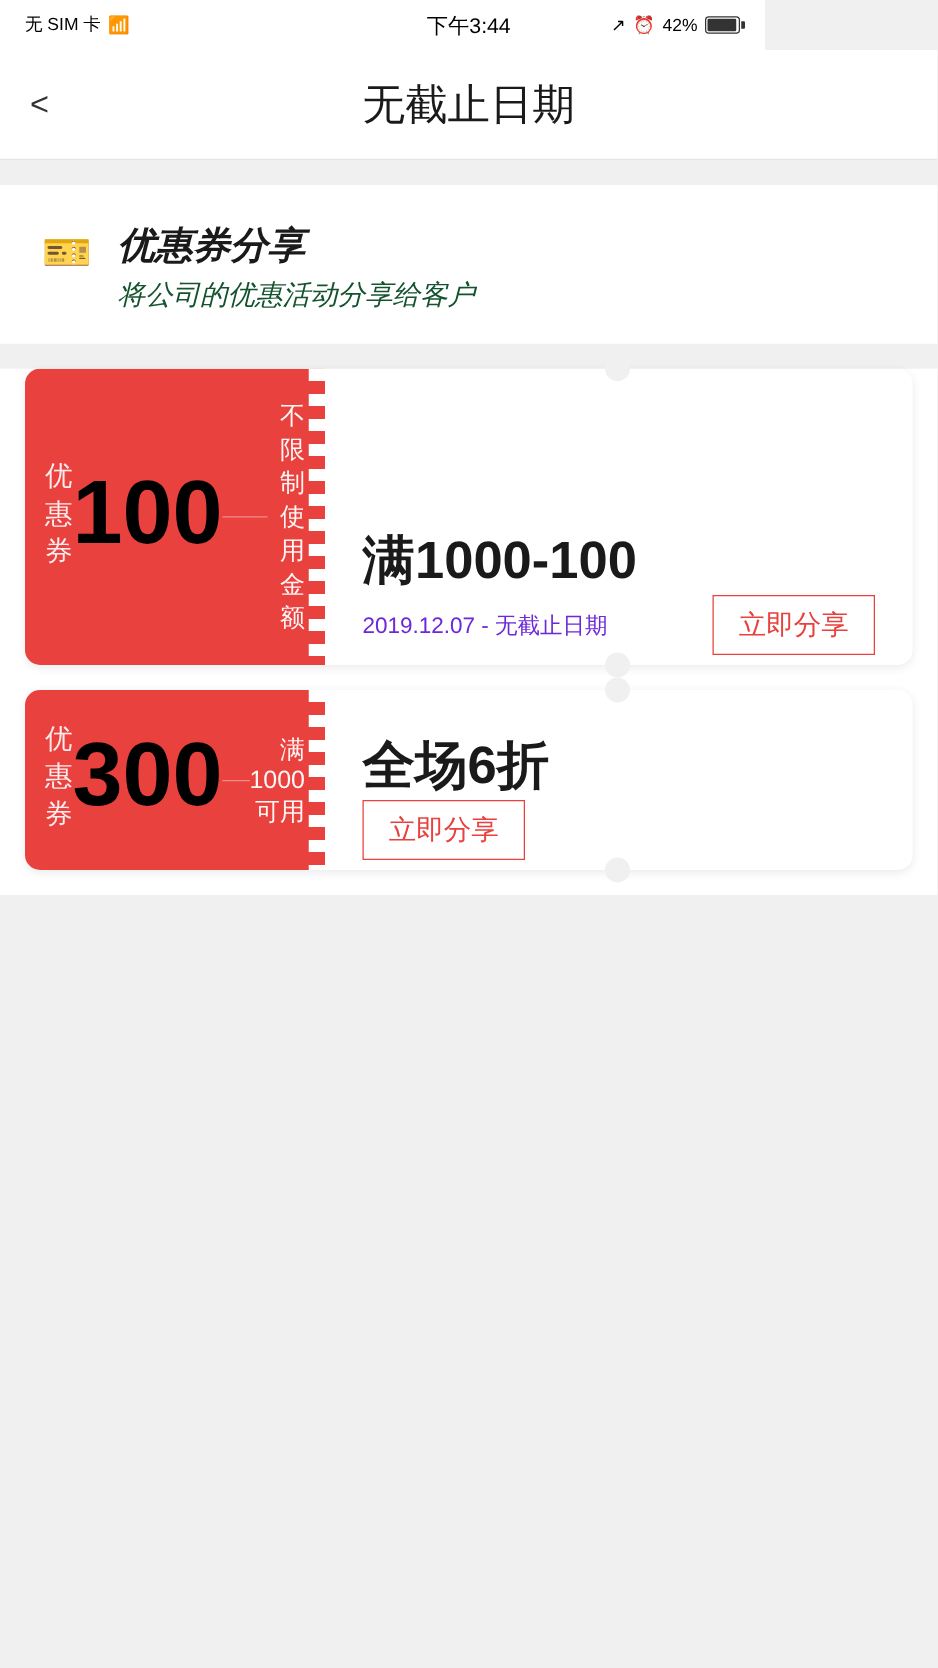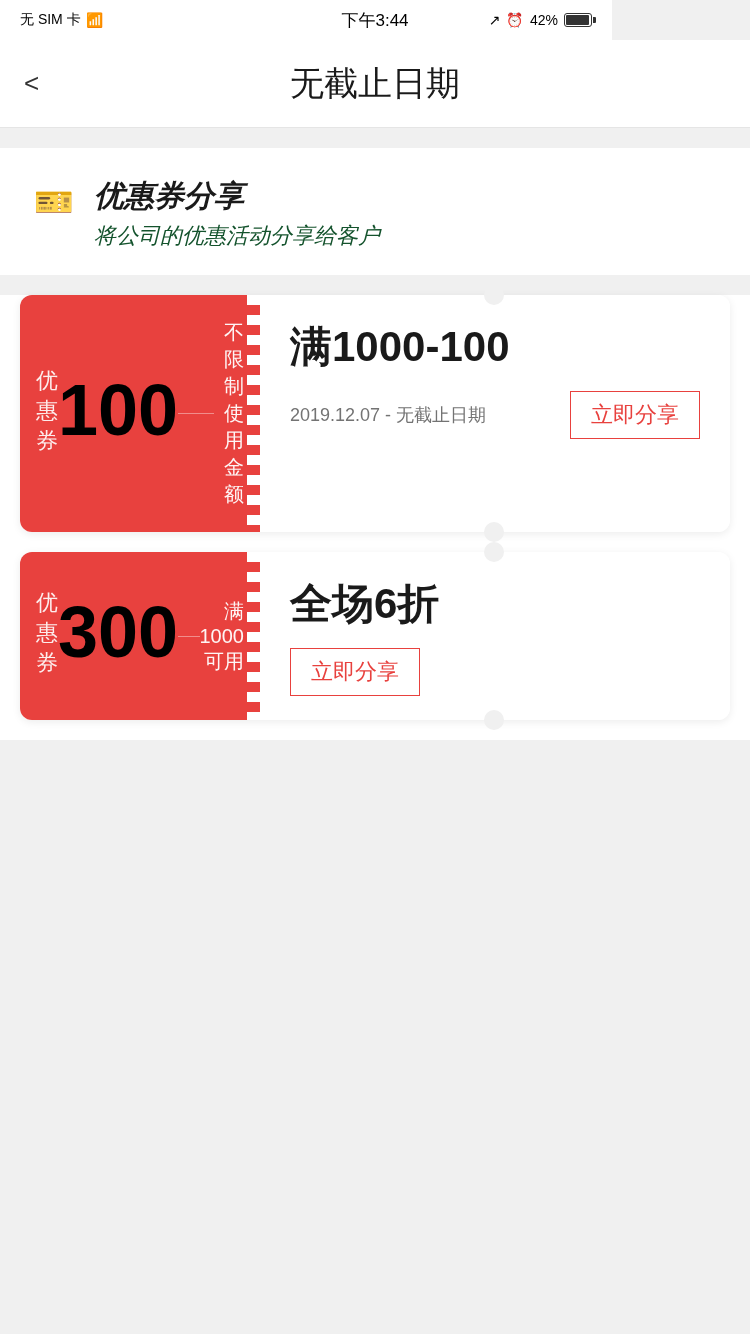--- a/index.html
+++ b/index.html
@@ -189,41 +189,41 @@
       font-size: 20px;
       color: rgba(255,255,255,0.95);
       text-align: right;
     }
 
     
     .coupon-right {
       flex: 1;
       display: flex;
       flex-direction: column;
-      justify-content: flex-start;
-      padding: 24px 30px;
-      gap: 16px;
+      justify-content: flex-end;
+      padding: 8px 30px;
+      gap: 0;
       background: #fff;
       position: relative;
     }
 
     .coupon-title {
       font-size: 42px;
       font-weight: 600;
       color: #1a1a1a;
     }
     .coupon-meta {
       display: flex;
       align-items: center;
       justify-content: space-between;
       gap: 10px;
     }
     .coupon-date {
       font-size: 18px;
-      color: #737373;
+      color: #6d28d9;
       flex-shrink: 0;
     }
     .share-btn {
       border: 1.5px solid #e8413e;
       border-radius: 0;
       padding: 8px 20px;
       font-size: 22px;
       color: #e8413e;
       background: transparent;
       cursor: pointer;

